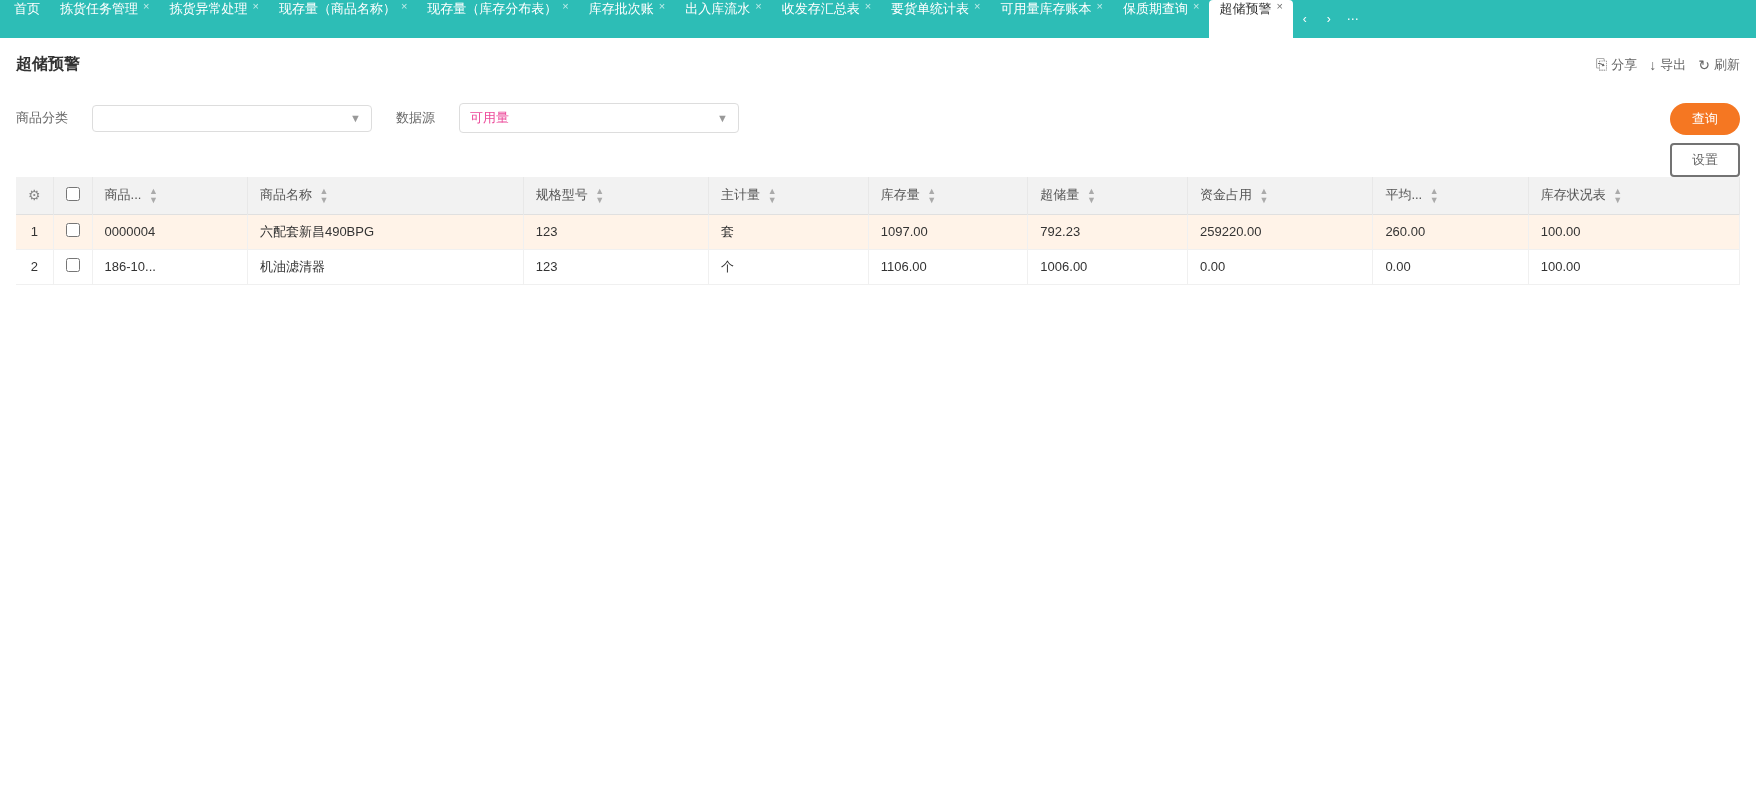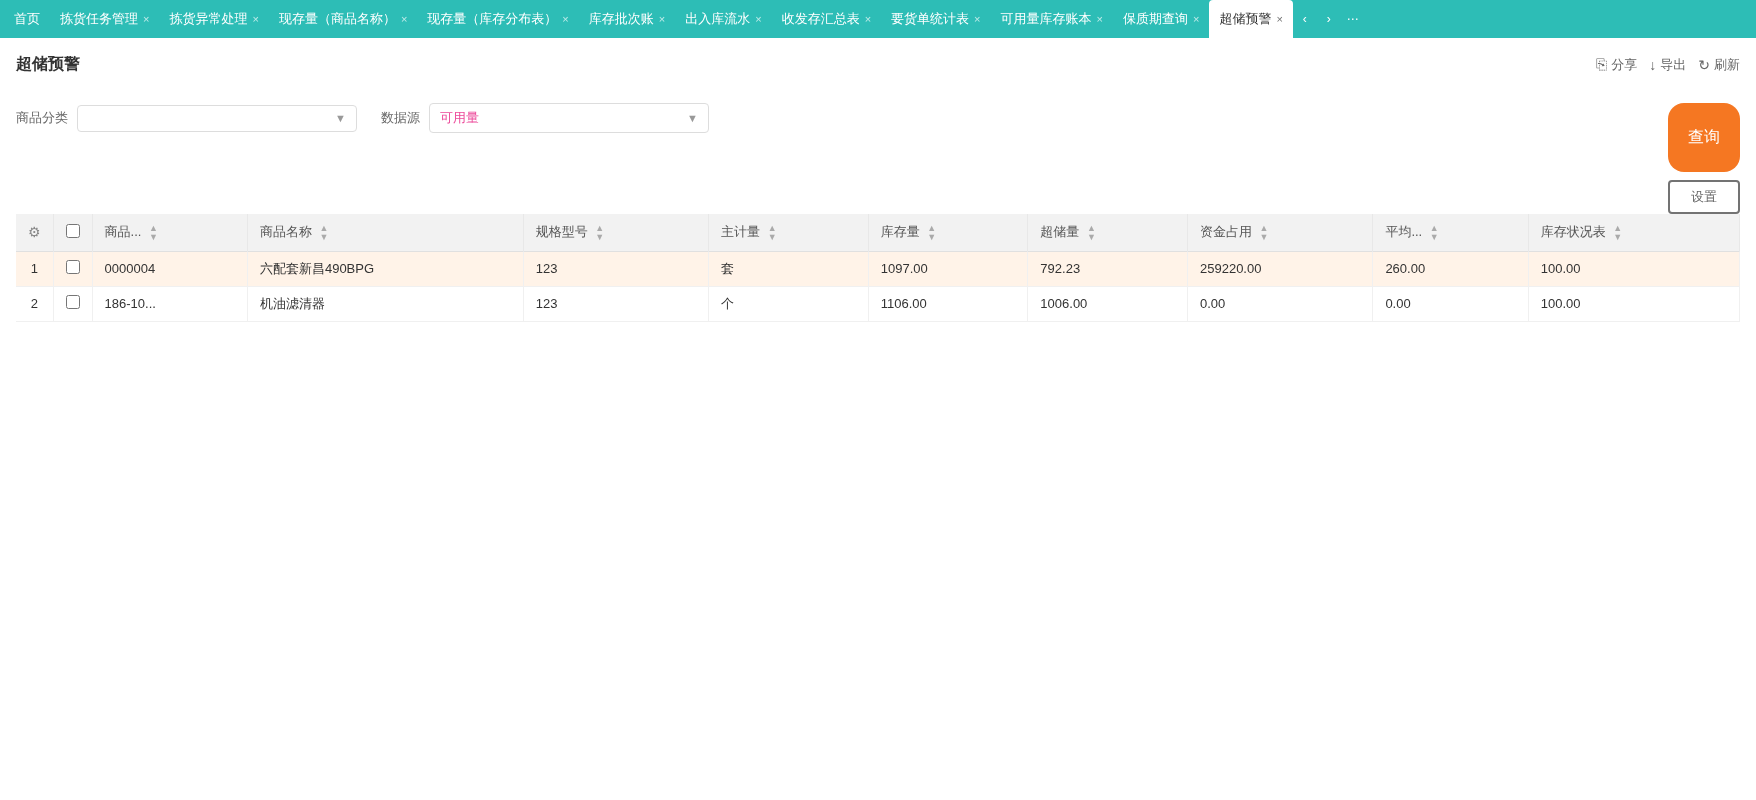--- a/index.html
+++ b/index.html
@@ -9,21 +9,21 @@
     .nav-bar {
       display: flex;
       align-items: center;
       background: #2dbdb6;
       height: 38px;
       padding: 0 4px;
       overflow: hidden;
     }
     .nav-item {
       display: flex;
-      align-items: center;
+      align-items: flex-start;
       color: #fff;
       padding: 0 10px;
       height: 38px;
       white-space: nowrap;
       cursor: pointer;
       font-size: 13px;
       position: relative;
     }
     .nav-item.active {
       background: #fff;
@@ -85,21 +85,21 @@
     .filter-row {
       display: flex;
       align-items: center;
       gap: 24px;
       margin-bottom: 16px;
       padding: 12px 0;
     }
     .filter-item {
       display: flex;
       align-items: center;
-      gap: 9px;
+      gap: 24px;
     }
     .filter-label {
       color: #666;
       white-space: nowrap;
     }
     .filter-select {
       display: flex;
       align-items: center;
       border: 1px solid #ddd;
       border-radius: 4px;
@@ -112,23 +112,23 @@
     .filter-select-text { color: #999; flex: 1; }
     .filter-select-arrow { color: #999; font-size: 11px; }
     .filter-select-value { color: #ec4899; flex: 1; }
 
     
     .btn-query {
       background: #f57722;
       color: #fff;
       border: none;
       border-radius: 16px;
-      padding: 24px 20px;
-      cursor: pointer;
-      font-size: 16px;
+      padding: 7px 20px;
+      cursor: pointer;
+      font-size: 13px;
     }
     .btn-settings {
       background: #fff;
       color: #666;
       border: 2px solid #737373;
       border-radius: 4px;
       padding: 6px 20px;
       cursor: pointer;
       font-size: 13px;
     }

